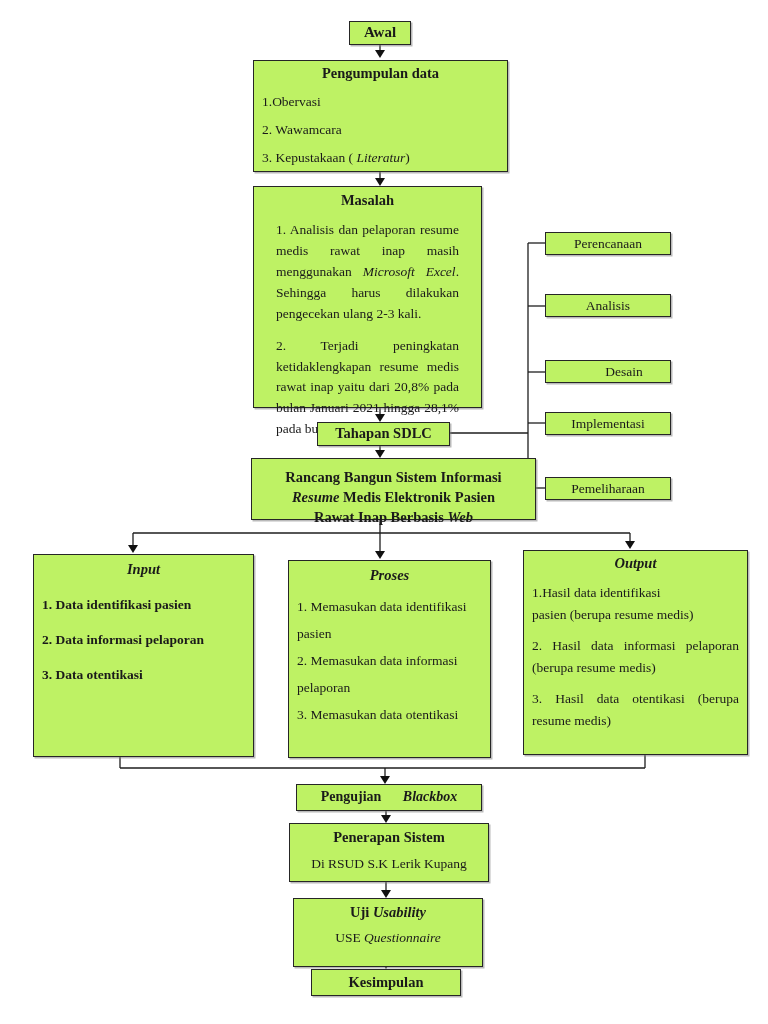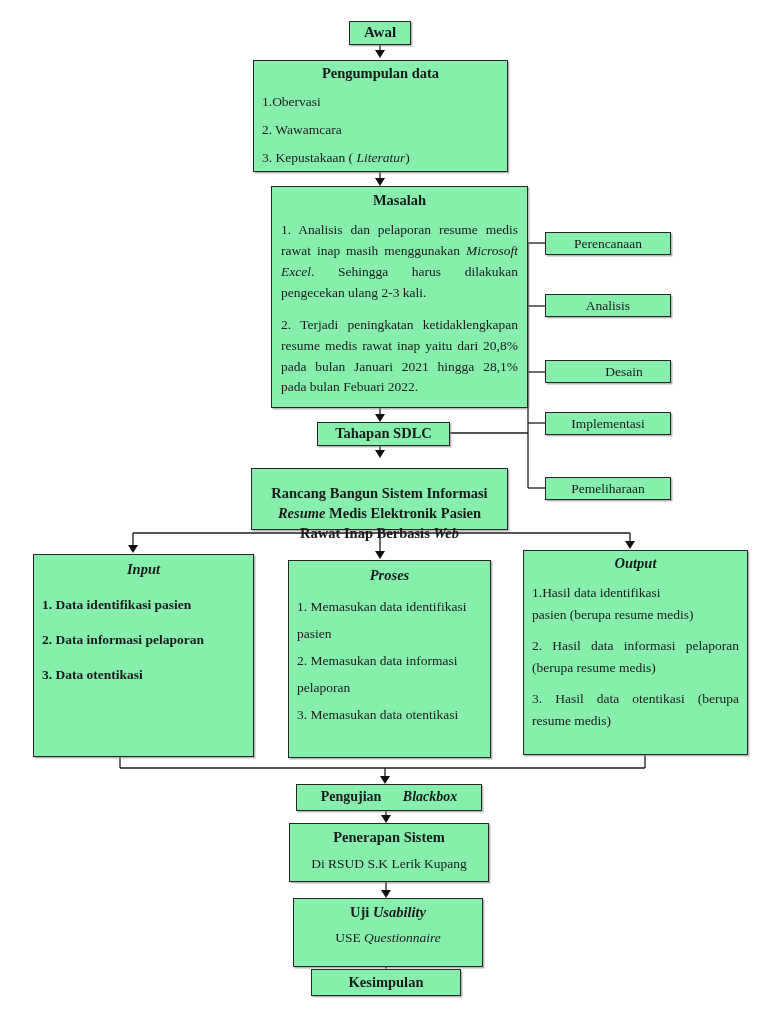--- a/index.html
+++ b/index.html
@@ -2,47 +2,47 @@
 <html><head>
 <meta charset="utf-8">
 <style>
   html,body{margin:0;padding:0;background:#fff;}
   #canvas{
     position:relative;width:768px;height:1024px;background:#ffffff;
     font-family:"Liberation Serif","DejaVu Serif",serif;color:#1a1a1a;
     overflow:hidden;
   }
   .box{
-    position:absolute;background:#86efac;border:1.4px solid #262626;
+    position:absolute;background:#bef264;border:1.4px solid #262626;
     box-shadow:1.5px 1.5px 0 rgba(130,130,130,.55);
     box-sizing:border-box;
   }
   .ctr{text-align:center;}
   .bold{font-weight:bold;}
   .ital{font-style:italic;}
   .title{font-weight:bold;text-align:center;font-size:14.5px;}
   #svg-overlay{position:absolute;left:0;top:0;width:768px;height:1024px;pointer-events:none;}
   line{stroke:#1e1e1e;stroke-width:1.3;}
   polygon{fill:#111;}
 
   
   #awal{left:349px;top:21px;width:62px;height:24px;line-height:21px;font-size:15px;}
   
   #pengumpulan{left:253px;top:60px;width:255px;height:112px;padding:4px 8px;}
   #pengumpulan .item{font-size:13.5px;margin-top:12px;}
   
-  #masalah{left:253px;top:186px;width:257px;height:222px;padding:5px 9px;margin-left:18px;}
+  #masalah{left:253px;top:186px;width:229px;height:222px;padding:5px 22px;}
   #masalah .para{font-size:13.5px;line-height:1.55;text-align:justify;margin-top:11px;}
   
   .stage{width:126px;height:23px;line-height:21px;text-align:center;font-size:13.5px;left:545px;}
   #stage-0{top:232px;}#stage-1{top:294px;}#stage-2{top:360px;padding-left:32px;}#stage-3{top:412px;}#stage-4{top:477px;}
   
   #tahapan{left:317px;top:422px;width:133px;height:24px;line-height:21px;font-size:14.5px;}
   
-  #rancang{left:251px;top:468px;width:257px;height:62px;font-size:14.5px;line-height:1.38;padding-top:14px;}
+  #rancang{left:251px;top:458px;width:285px;height:62px;font-size:14.5px;line-height:1.38;padding-top:8px;}
   
   #input{left:33px;top:554px;width:221px;height:203px;padding:6px 8px;}
   #input .item{font-size:13.5px;margin-top:19px;font-weight:bold;}
   #proses{left:288px;top:560px;width:203px;height:198px;padding:6px 8px;}
   #proses .item{font-size:13.5px;line-height:2.0;white-space:pre-line;}
   #proses .plist{margin-top:9px;}
   #output{left:523px;top:550px;width:225px;height:205px;padding:4px 8px;}
   #output .item{font-size:13.5px;line-height:1.6;white-space:pre-line;text-align:justify;margin-top:10px;}
   
   #pengujian{left:296px;top:784px;width:186px;height:27px;line-height:24px;font-size:14px;}

